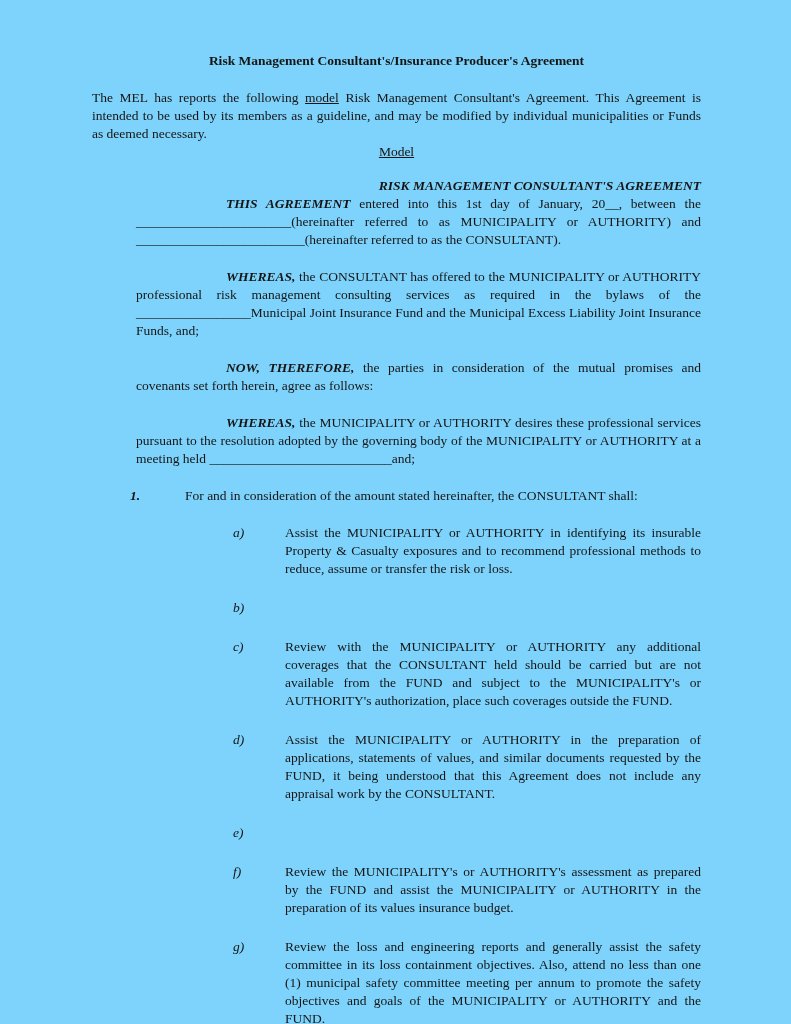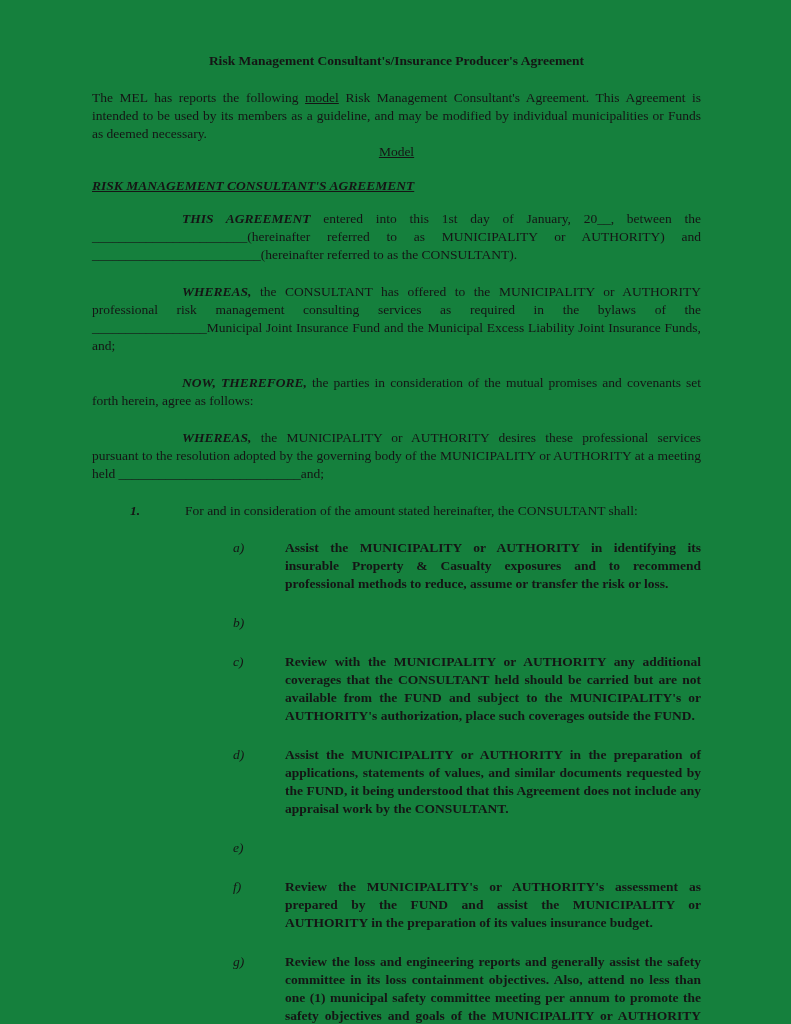--- a/index.html
+++ b/index.html
@@ -10,47 +10,46 @@
     overflow: hidden;
   }
   .page {
     width: 791px;
     height: 1024px;
     padding: 52px 90px 0 92px;
     font-family: "Liberation Serif", "DejaVu Serif", serif;
     font-size: 13.5px;
     line-height: 18px;
     color: #151515;
-    background: #15803d;
+    background: #7dd3fc;
   }
   .doc-title {
     text-align: center;
     font-weight: bold;
     margin-bottom: 19px;
   }
   .intro {
     text-align: justify;
   }
   .u { text-decoration: underline; }
   .model-heading {
     text-align: center;
     text-decoration: underline;
     margin-bottom: 16px;
   }
   .agreement-heading {
-    text-align: left;
+    text-align: right;
     font-weight: bold;
     font-style: italic;
-    margin-bottom: 15px;
-    text-decoration: underline;
   }
   .para {
     text-align: justify;
     text-indent: 90px;
     margin-bottom: 19px;
+    margin-left: 44px;
   }
   .lead {
     font-weight: bold;
     font-style: italic;
   }
   .clause-head {
     display: flex;
     padding-left: 38px;
     margin-bottom: 19px;
   }
@@ -69,21 +68,20 @@
     margin-bottom: 21px;
   }
   .sub-item-label {
     flex: none;
     width: 52px;
     font-style: italic;
   }
   .sub-item-text {
     flex: 1;
     text-align: justify;
-    font-weight: bold;
   }
 </style>
 </head>
 <body>
 
 <div class="page">
 
   <div class="doc-title">Risk Management Consultant's/Insurance Producer's Agreement</div>
 
   <p class="intro"><span>The MEL has reports the following </span><span class="u">model</span><span> Risk Management Consultant's Agreement.  This Agreement is intended to be used by its members as a guideline, and may be modified by individual municipalities or Funds as deemed necessary.</span></p>

